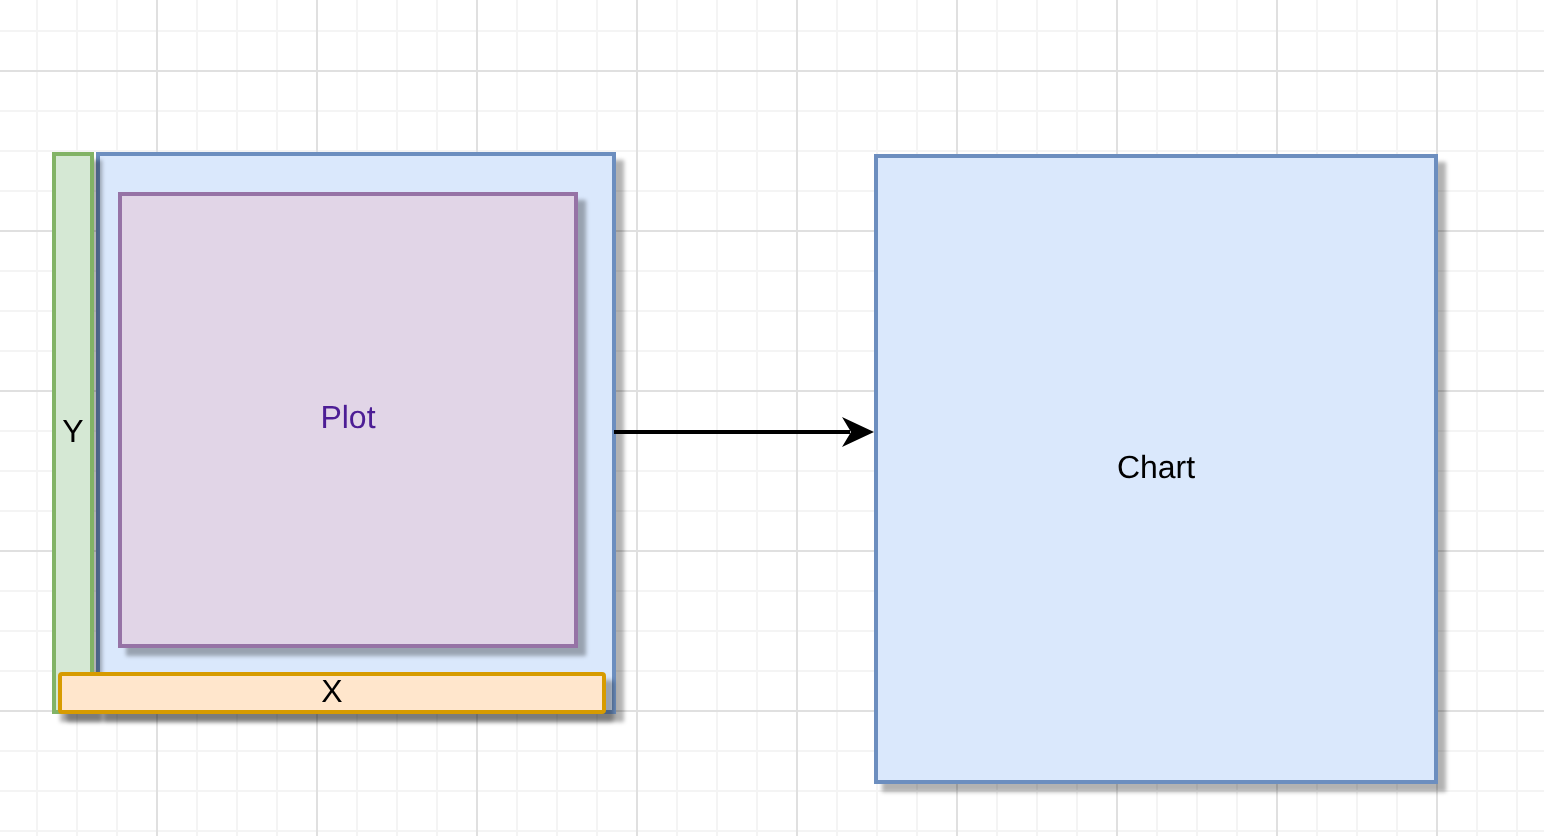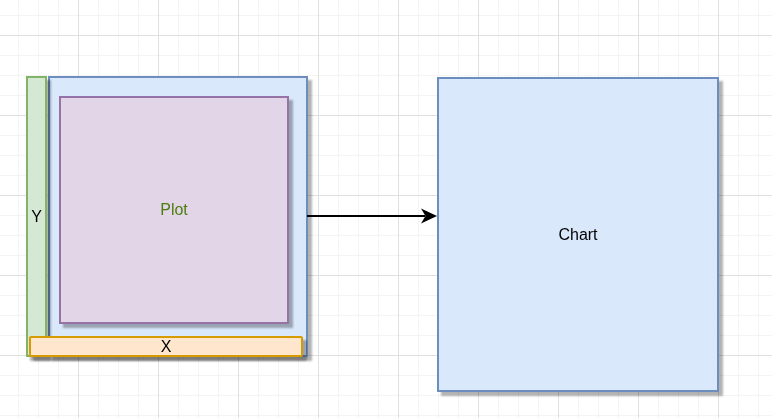--- a/index.html
+++ b/index.html
@@ -36,21 +36,21 @@
   .connector { position: absolute; left: 306px; top: 205px; overflow: visible; }
 </style>
 </head>
 <body>
 
 <div class="canvas">
 
   <div class="shape frame" style="background-color: rgb(218, 232, 252); border-color: rgb(108, 142, 191);"></div>
 
   <div class="shape plot" style="background-color: rgb(225, 213, 231); border-color: rgb(150, 115, 166);">
-    <span class="lbl" style="color: #4d7c0f;">Plot</span>
+    <span class="lbl" style="color: #4c1d95;">Plot</span>
   </div>
 
   <div class="shape yaxis" style="background-color: rgb(213, 232, 212); border-color: rgb(130, 179, 102);">
     <span class="lbl" style="color: rgb(0, 0, 0);">Y</span>
   </div>
 
   <div class="shape xaxis" style="background-color: rgb(255, 230, 204); border-color: rgb(215, 155, 0);">
     <span class="lbl" style="color: rgb(0, 0, 0);">X</span>
   </div>
 

